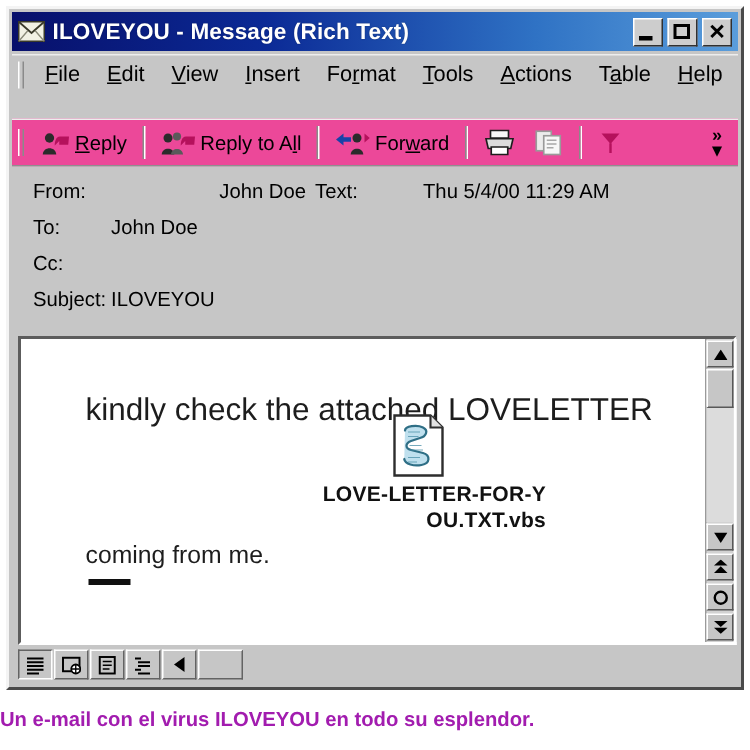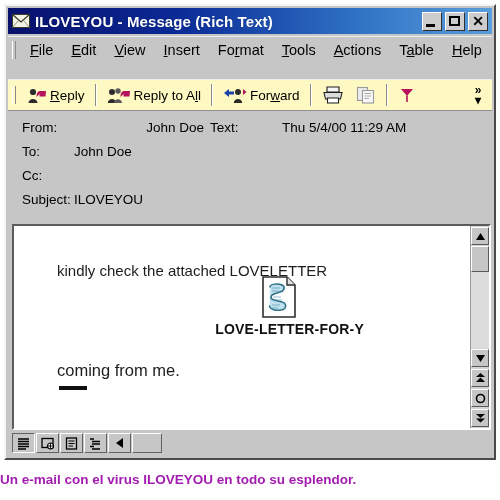--- a/index.html
+++ b/index.html
@@ -123,21 +123,21 @@
     color: #000;
     padding: 2px 9px;
     white-space: nowrap;
   }
   .menu-item u { text-decoration: underline; }
 
   
   .toolbar {
     height: 32px;
     margin: 1px 2px 0 2px;
-    background: #fef9c3;
+    background: #ec4899;
     border-top: 1px solid #ededed;
     border-bottom: 1px solid #8f8f8f;
     display: flex;
     align-items: center;
     box-sizing: border-box;
   }
   .tb-btn {
     display: flex;
     align-items: center;
     height: 26px;
@@ -217,21 +217,21 @@
   .doc {
     flex: 1 1 auto;
     background: #ffffff;
     position: relative;
     overflow: hidden;
   }
   .body-line1 {
     position: absolute;
     left: 43px;
     top: 36px;
-    font-size: 15px;
+    font-size: 21px;
     color: #1d1d1d;
     white-space: nowrap;
     font-family: "Liberation Sans", sans-serif;
   }
   .body-line2 {
     position: absolute;
     left: 43px;
     top: 135px;
     font-size: 16.5px;
     color: #1d1d1d;
@@ -511,20 +511,21 @@
         <div class="attach-icon">
           <svg width="38" height="42" viewBox="0 0 38 42">
             <path d="M3 1 L27 1 L35 9 L35 41 L3 41 Z" fill="#ffffff" stroke="#2d2d2d" stroke-width="1.6"></path>
             <path d="M27 1 L27 9 L35 9" fill="#e2e2e2" stroke="#2d2d2d" stroke-width="1.4"></path>
             <path d="M10 11 C10 8 18 7 22 9 C26 11 24 15 20 16 L14 18 C10 19.5 10 23 14 24 L22 26 C27 27.5 27 33 21 34 C16 35 10 33.5 9.5 30" fill="#bfe0ee" stroke="#2f6f86" stroke-width="1.5" stroke-linecap="round"></path>
             <path d="M12 12 H20 M12 15 H19 M13 21 H21 M13 24 H22 M12 29 H20 M12 32 H18" stroke="#4a8fa8" stroke-width="0.8" opacity="0.75"></path>
           </svg>
         </div>
         <div class="attach-name">
           <span>LOVE-LETTER-FOR-Y</span><br>
+          <span>OU.TXT.vbs</span>
         </div>
       </div>
 
       <div class="body-line2">coming from me.</div>
       <div class="caret-bar"></div>
     </div>
 
     <div class="vscroll">
       <div class="sb-btn">
         <svg width="9" height="7" viewBox="0 0 9 7">

